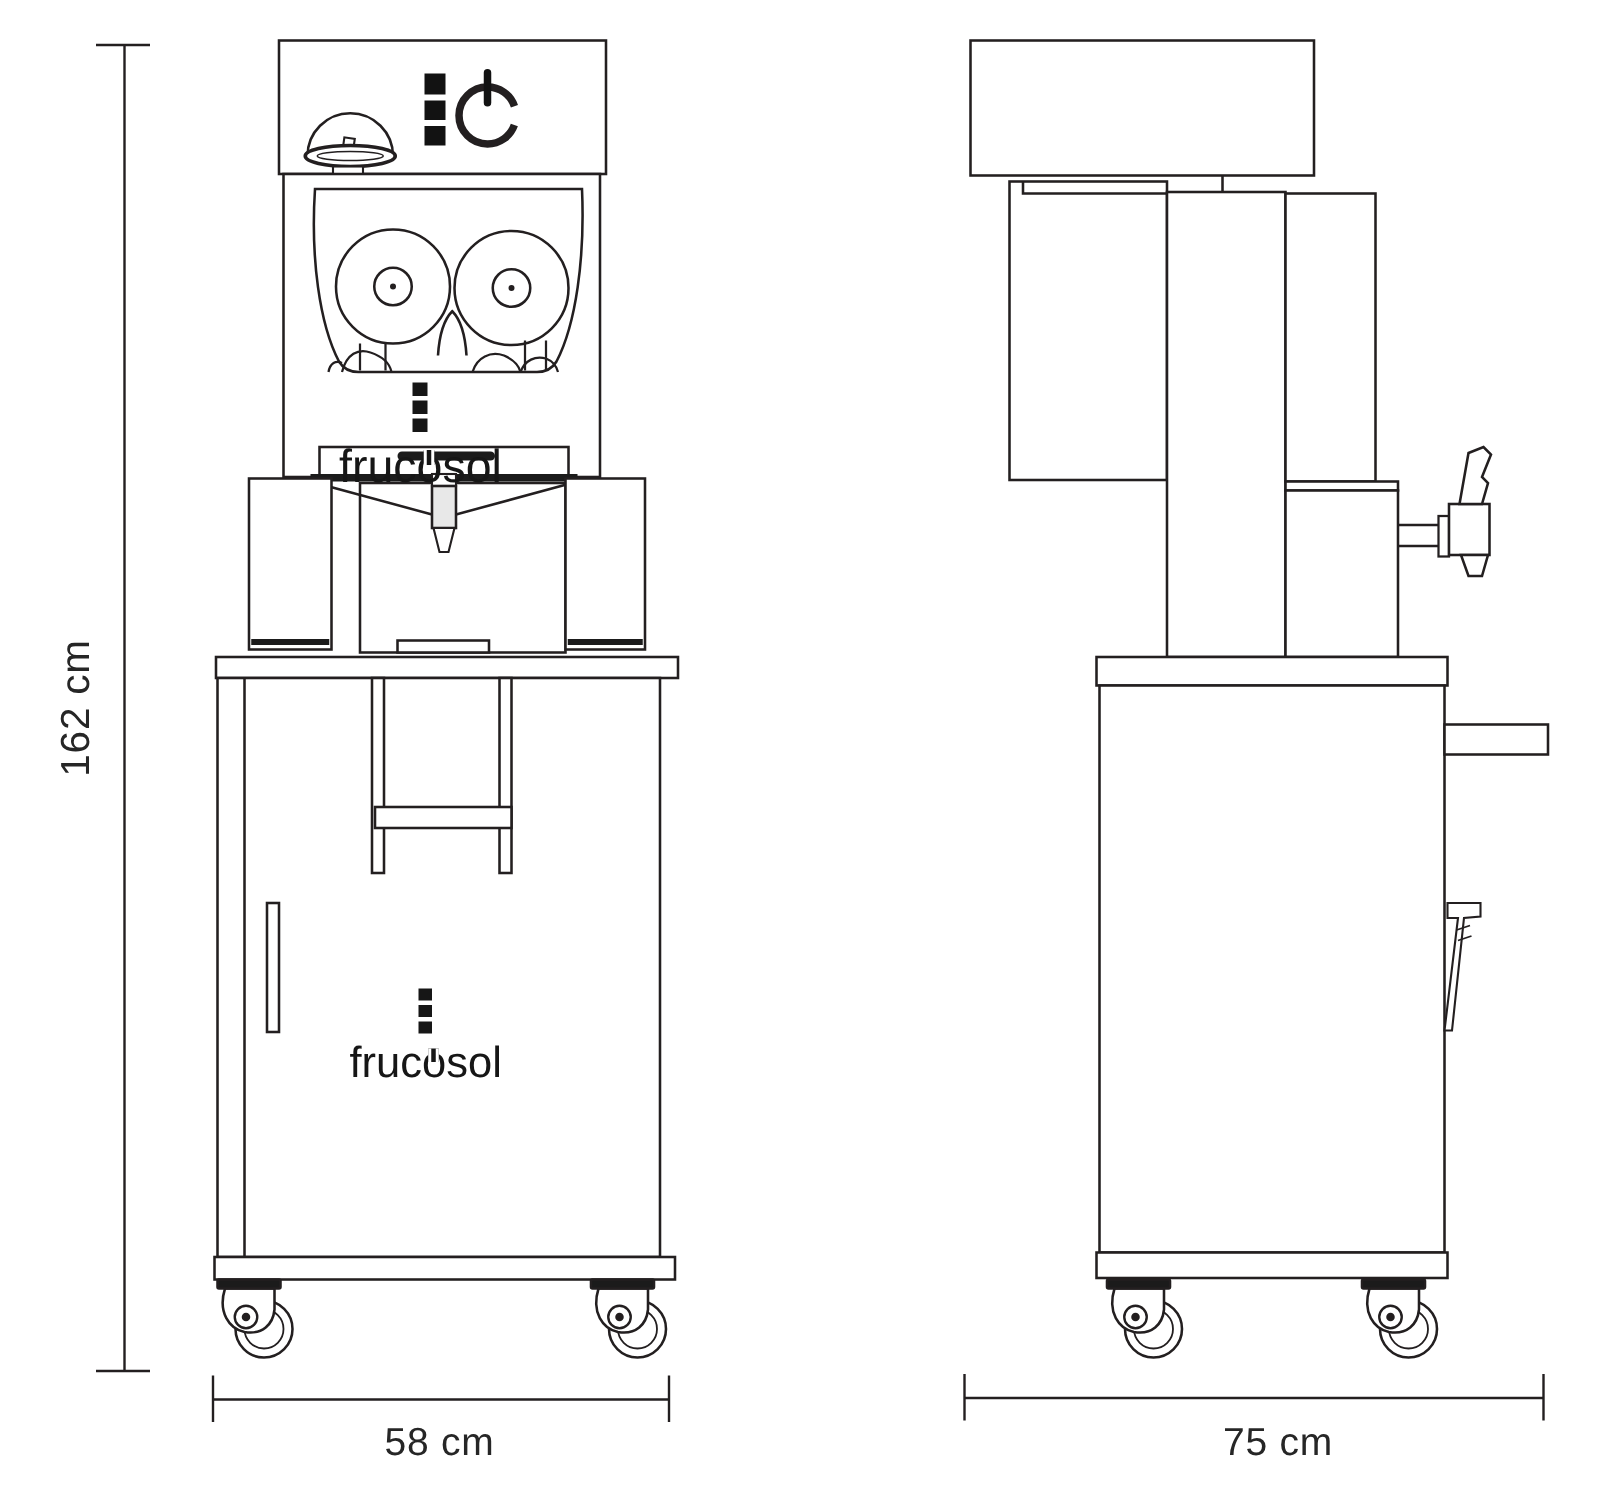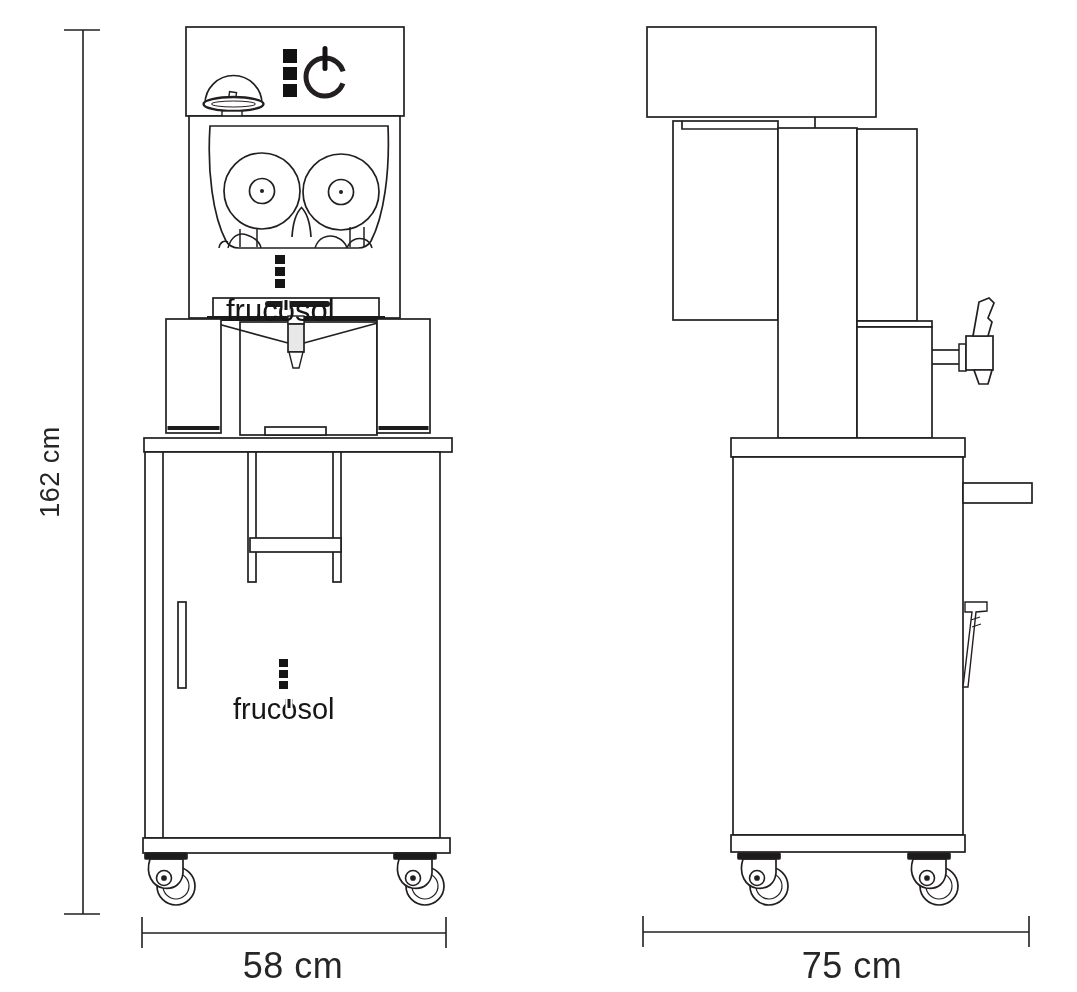--- a/index.html
+++ b/index.html
@@ -4,21 +4,21 @@
 <style>
   html,body{margin:0;padding:0;background:#ffffff;}
   .stage{
     position:relative;width:1077px;height:992px;background:#ffffff;
     font-family:"Liberation Sans", sans-serif;overflow:hidden;
   }
   .stage svg{position:absolute;left:0;top:0;}
   
   .dim-label{
     position:absolute;color:#262626;letter-spacing:.5px;
-    font-size:36px;line-height:1;text-align:center;white-space:nowrap;
+    font-size:26px;line-height:1;text-align:center;white-space:nowrap;
   }
   .dim-height{
     left:-8px;top:457px;width:120px;height:30px;font-size:27px;
     transform:rotate(-90deg);transform-origin:center center;
   }
   .dim-width{left:193px;top:948px;width:200px;}
   .dim-depth{left:752px;top:948px;width:200px;text-align:center;}
   
   .brand{position:absolute;display:flex;align-items:center;color:#161616;flex-direction:column;}
   .brand-text{display:flex;line-height:1;letter-spacing:0;}

